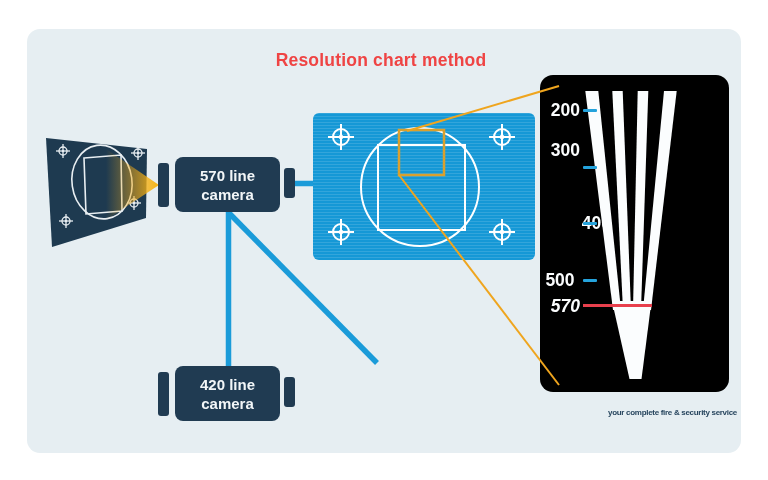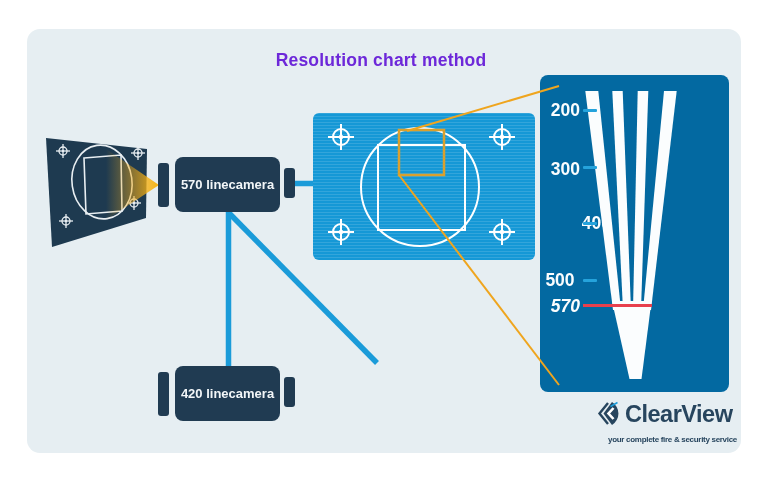--- a/index.html
+++ b/index.html
@@ -9,41 +9,41 @@
     font-family:"Liberation Sans","DejaVu Sans",sans-serif;
   }
   .abs{position:absolute;}
   
   .stage{
     left:27px;top:29px;width:714px;height:424px;
     background:#E6EEF2;border-radius:13px;
   }
   .diagram-title{
     left:27px;top:50px;width:708px;text-align:center;
-    font-size:17.5px;font-weight:bold;color:#6d28d9;letter-spacing:.2px;
+    font-size:17.5px;font-weight:bold;color:#ef4444;letter-spacing:.2px;
   }
   svg.layer{left:0;top:0;width:768px;height:480px;}
   
   .cam-body{
     background:#203B52;border-radius:8px;width:105px;height:55px;
-    display:flex;align-items:center;justify-content:center;
-    color:#F2F6F8;font-weight:bold;font-size:13px;line-height:19px;text-align:center;
+    display:flex;flex-direction:column;align-items:center;justify-content:center;
+    color:#F2F6F8;font-weight:bold;font-size:15px;line-height:19px;text-align:center;
   }
   .lens{background:#203B52;border-radius:3px;}
   
   .res-chart{
     left:313px;top:113px;width:222px;height:147px;border-radius:6px;
     background:#1598D6;
     background-image:repeating-linear-gradient(180deg,rgba(255,255,255,.13) 0 1px,rgba(255,255,255,0) 1px 3px);
   }
   .res-chart svg{position:absolute;left:0;top:0;}
   
   .zoom-panel{
-    left:540px;top:75px;width:189px;height:317px;border-radius:8px;
-    background:#0369a1;
+    left:540px;top:75px;width:189px;height:317px;border-radius:13px;
+    background:#000000;
   }
   .zoom-panel svg{position:absolute;left:0;top:0;}
   .scale-num{
     position:absolute;left:0;width:40px;text-align:right;
     color:#FBFDFE;font-size:17.5px;line-height:20px;font-weight:bold;
   }
   .tick{position:absolute;left:43px;width:14px;height:3px;background:#25A3DC;border-radius:1px;}
   .merge-line{position:absolute;left:43px;top:229px;width:69px;height:3px;background:#E8404D;}
   .merging-label{
     position:absolute;left:117px;top:203px;
@@ -161,21 +161,21 @@
 <div class="abs zoom-panel">
   <svg width="189" height="317" viewBox="0 0 189 317" fill="#FBFDFE">
     <polygon points="45.3,16 58.3,16 81,235 73,235"></polygon>
     <polygon points="72.3,16 82.7,16 91,235 83,235"></polygon>
     <polygon points="97.7,16 108.3,16 101,235 93,235"></polygon>
     <polygon points="124,16 136.7,16 111,235 103,235"></polygon>
     <polygon points="72,226 111.5,226 101.5,304 89.5,304"></polygon>
   </svg>
 
   <div class="scale-num" style="top:25px;">200</div>
-  <div class="scale-num" style="top:84px;">300</div>
+  <div class="scale-num" style="top:65px;">300</div>
   <div class="scale-num" style="top:138px;padding-left:31px;">400</div>
   <div class="scale-num" style="top:195px;text-align:center;">500</div>
   <div class="scale-num" style="top:221px;font-style:italic;">570</div>
 
   <div class="tick" style="top:34px;"></div>
   <div class="tick" style="top:91px;"></div>
   <div class="tick" style="top:147px;"></div>
   <div class="tick" style="top:204px;"></div>
   <div class="merge-line"></div>
 
@@ -184,23 +184,14 @@
 <svg class="abs layer" style="pointer-events:none;" viewBox="0 0 768 480">
   <g stroke="#EFA51E" stroke-width="2">
     <line x1="407" y1="131" x2="559" y2="86"></line>
     <line x1="399" y1="175" x2="559" y2="385"></line>
   </g>
 </svg>
 
 <div class="abs diagram-title">Resolution chart method</div>
 
 <div class="abs logo">
-  <div class="logo-row">
-    <svg width="27" height="27" viewBox="0 0 27 27">
-      <path d="M12,3 L3.5,13.5 L12,24" fill="none" stroke="#27455E" stroke-width="2.4"></path>
-      <path d="M16,2 A13.5,13.5 0 0 1 16,25 L7.5,13.5 Z" fill="#27455E"></path>
-      <line x1="14.5" y1="6.5" x2="21.5" y2="2.5" stroke="#1B9BD9" stroke-width="1.5"></line>
-      <path d="M17.5,8 L12.5,13.5 L17.5,19" fill="none" stroke="#FFFFFF" stroke-width="2.6"></path>
-    </svg>
-    <span class="brand">ClearView</span>
-  </div>
   <div class="tagline">your complete fire &amp; security service</div>
 </div>
 
 </body></html>

